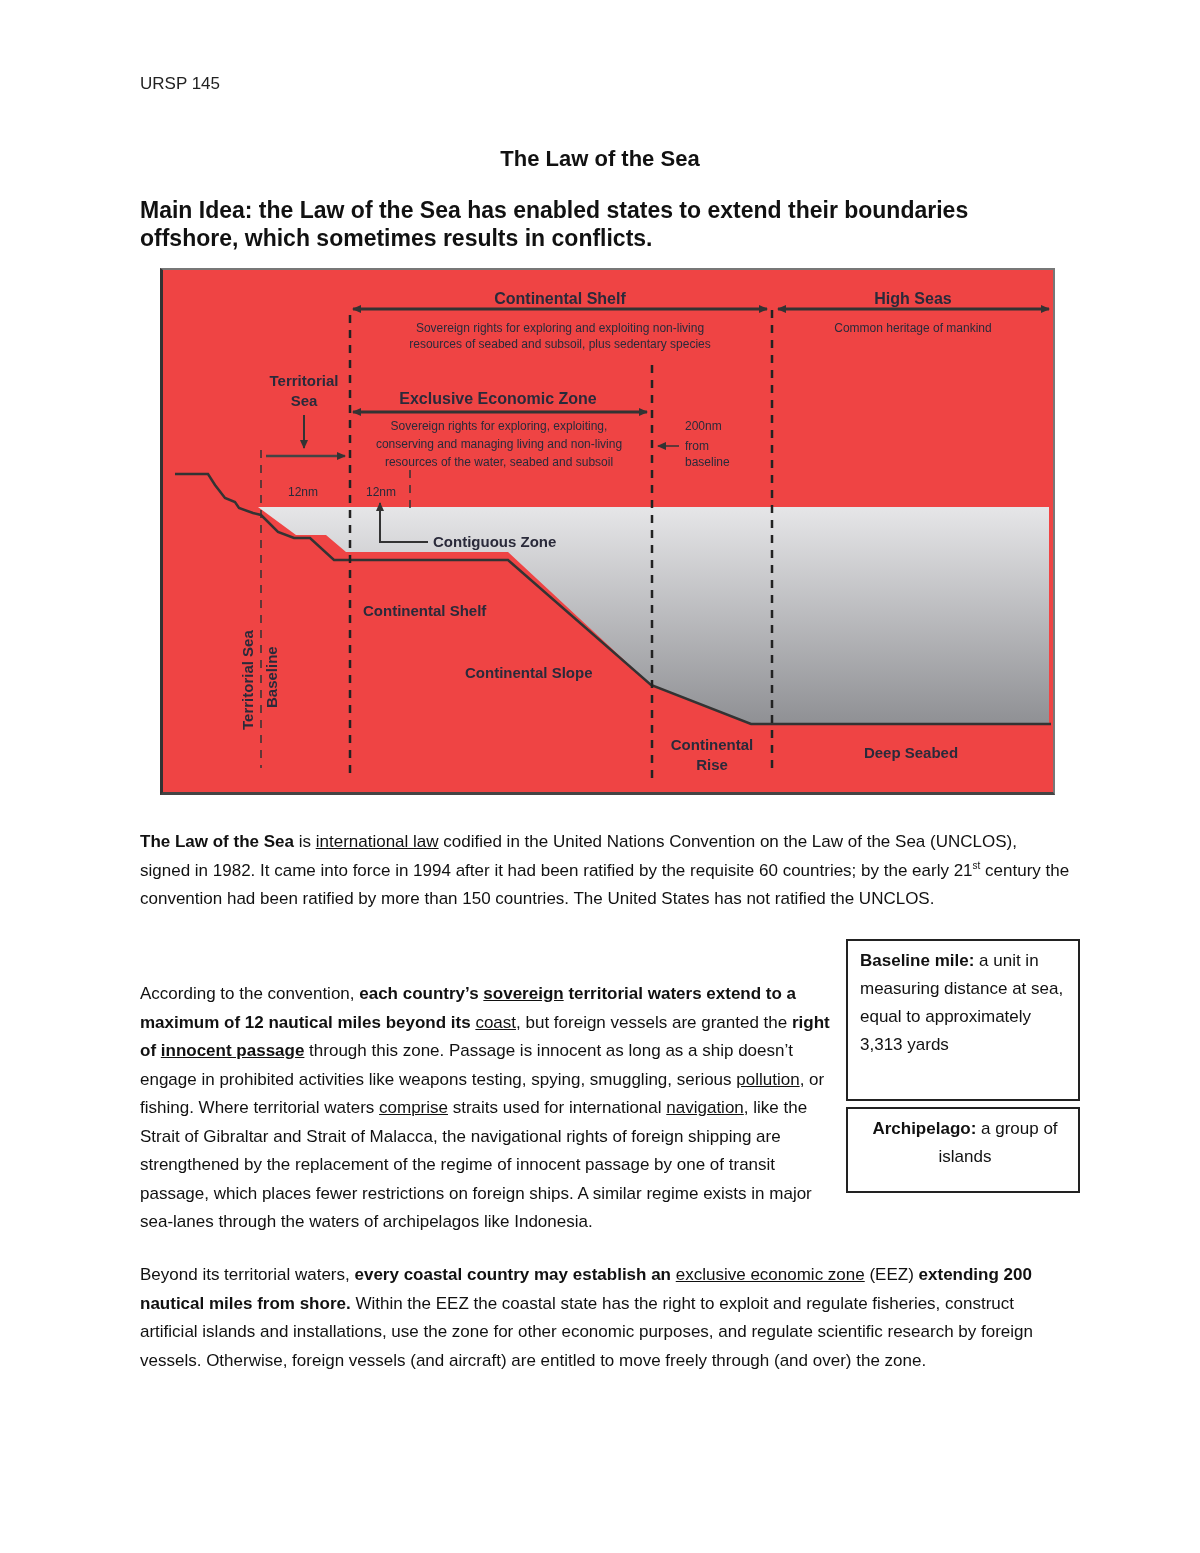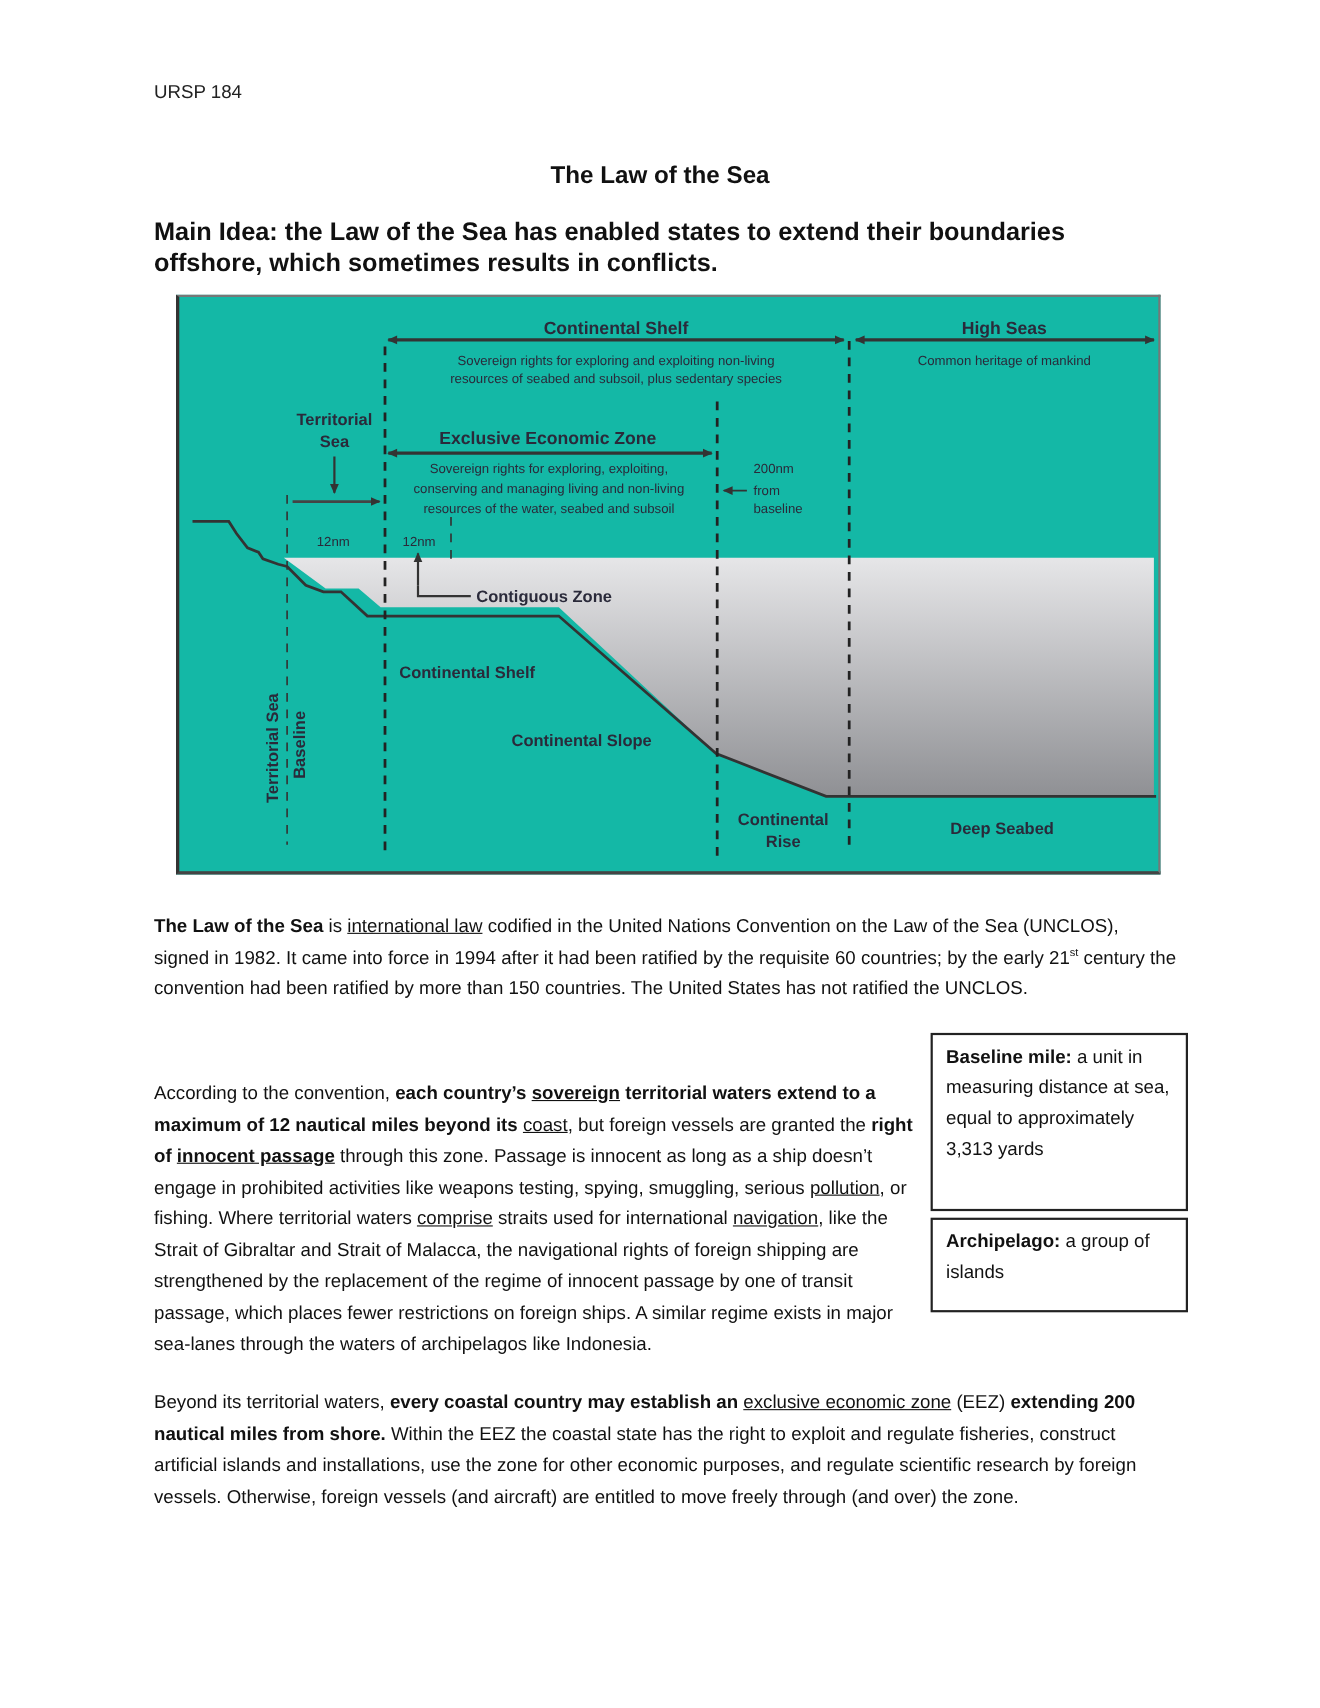--- a/index.html
+++ b/index.html
@@ -1,36 +1,36 @@
 <!DOCTYPE html>
 <html><head>
 <meta charset="utf-8">
 <style>
   html, body { margin: 0; padding: 0; background: #ffffff; }
   body { width: 1200px; height: 1553px; position: relative; font-family: "Liberation Sans", sans-serif; color: #111; overflow: hidden; }
   .header-course { position: absolute; left: 140px; top: 74px; font-size: 17px; color: #222; }
   .doc-title { position: absolute; left: 0; width: 1200px; top: 146px; text-align: center; font-size: 22px; font-weight: bold; }
   .main-idea { position: absolute; left: 140px; top: 196px; width: 900px; font-size: 23px; font-weight: bold; line-height: 28px; }
-  .figure { position: absolute; left: 160px; top: 268px; width: 890px; height: 522px; border: 2px solid #777; border-left: 3px solid #333; border-bottom: 3px solid #444; background: #14b8a6; }
+  .figure { position: absolute; left: 160px; top: 268px; width: 890px; height: 522px; border: 2px solid #777; border-left: 3px solid #333; border-bottom: 3px solid #444; background: #ef4444; }
   .figure svg { position: absolute; left: 0; top: 0; }
   .para { position: absolute; left: 140px; font-size: 17px; line-height: 28.5px; }
   .p1 { top: 828px; width: 930px; }
   .p2 { top: 980px; width: 695px; }
   .p3 { top: 1261px; width: 930px; }
   .u { text-decoration: underline; }
   .b { font-weight: bold; }
   sup { font-size: 10px; line-height: 0; }
   .defbox { position: absolute; left: 846px; width: 210px; border: 2.5px solid #222; padding: 6px 8px 6px 12px; font-size: 17px; line-height: 28px; }
   .def1 { top: 939px; height: 146px; }
-  .def2 { top: 1107px; height: 70px; }
+  .def2 { top: 1107px; height: 70px; text-align: center; }
 </style>
 </head>
 <body>
 
-<div class="header-course">URSP 184</div>
+<div class="header-course">URSP 145</div>
 <div class="doc-title">The Law of the Sea</div>
 <div class="main-idea">Main Idea: the Law of the Sea has enabled states to extend their boundaries offshore, which sometimes results in conflicts.</div>
 
 <div class="figure">
   <svg width="890" height="522" viewBox="0 0 890 522" xmlns="http://www.w3.org/2000/svg" font-family="Liberation Sans, sans-serif">
     <defs>
       <linearGradient id="water" x1="0" y1="0" x2="0" y2="1">
         <stop offset="0" stop-color="#e6e6e8"></stop>
         <stop offset="1" stop-color="#8f9094"></stop>
       </linearGradient>

